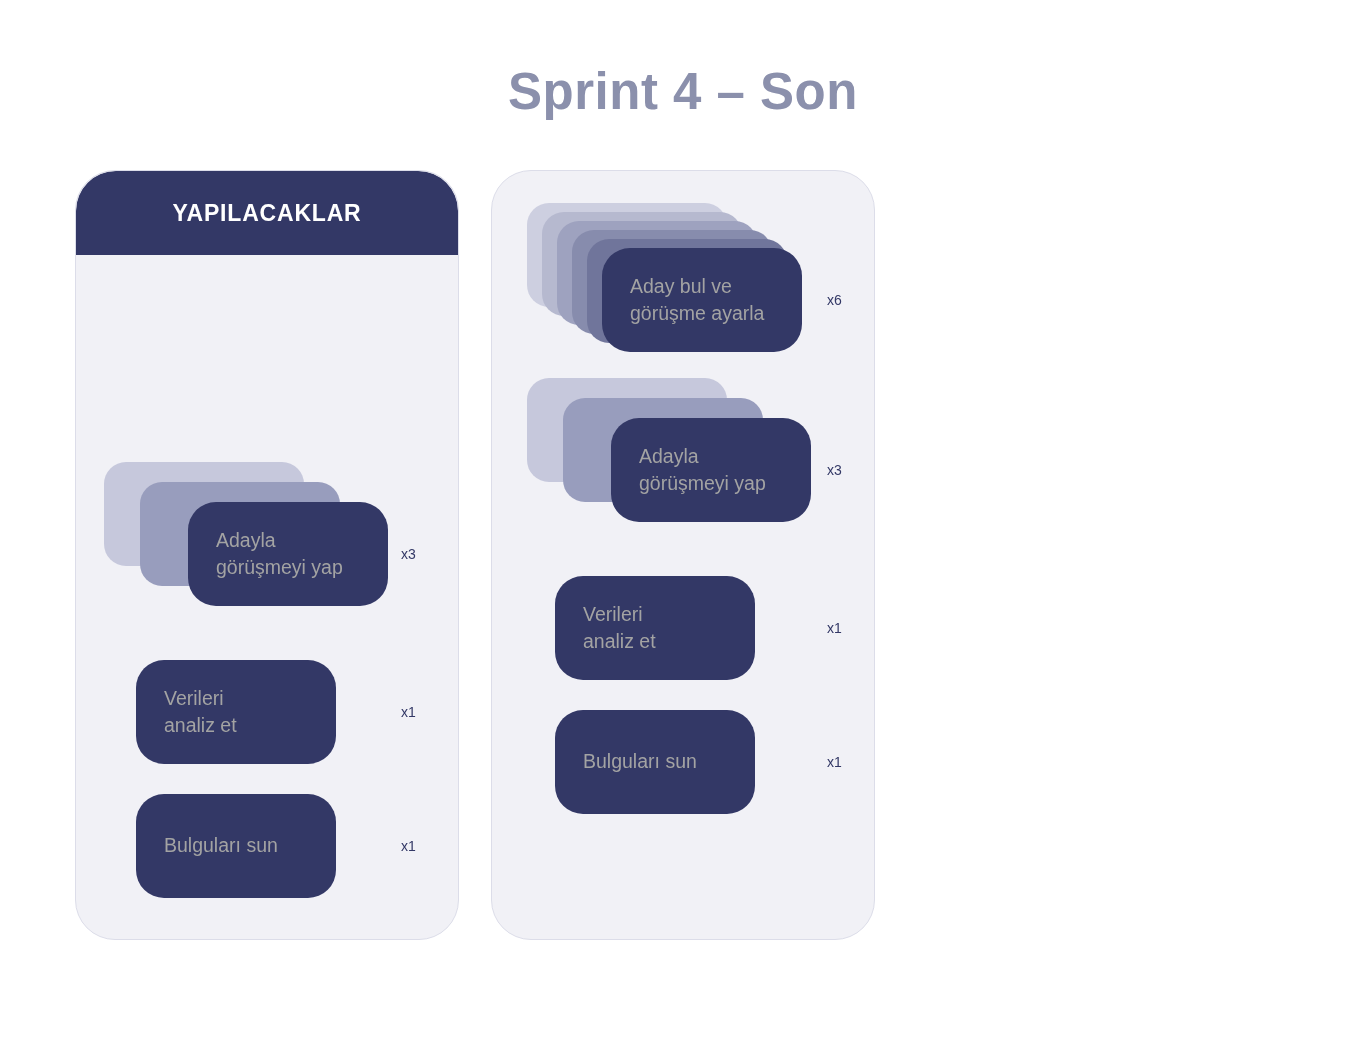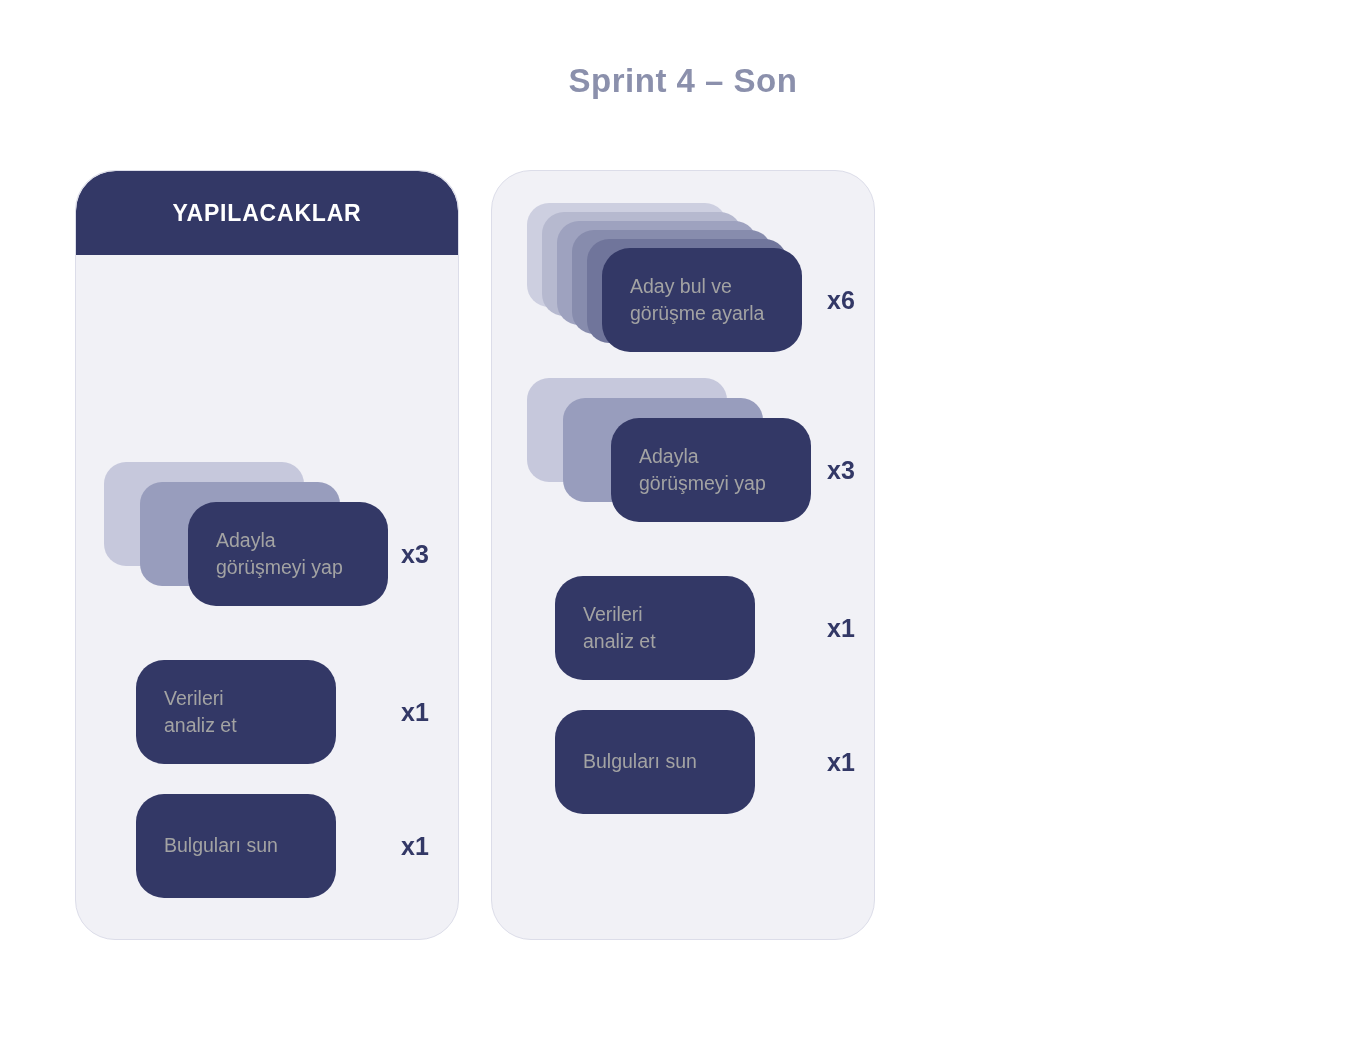--- a/index.html
+++ b/index.html
@@ -20,21 +20,21 @@
     height: 1039px;
     background: var(--page_bg);
     overflow: hidden;
   }
   .board-title {
     position: absolute;
     top: 62px;
     left: 0;
     width: 100%;
     text-align: center;
-    font-size: 33px;
+    font-size: 51px;
     font-weight: 700;
     color: var(--title_color);
     letter-spacing: 0.5px;
   }
   .columns {
     position: absolute;
     top: 170px;
     left: 75px;
     width: 1216px;
     height: 770px;
@@ -80,22 +80,22 @@
   }
   .card-label {
     font-size: 19.5px;
     line-height: 1.4;
     white-space: pre-line;
   }
   .count {
     position: absolute;
     height: 28px;
     line-height: 28px;
-    font-size: 25px;
-    font-weight: 700;
+    font-size: 14px;
+    font-weight: 400;
     color: var(--navy);
   }
   .stack { position: absolute; }
   .stack .ghost {
     position: absolute;
     width: 200px;
     height: 104px;
     border-radius: 22px;
   }
   

